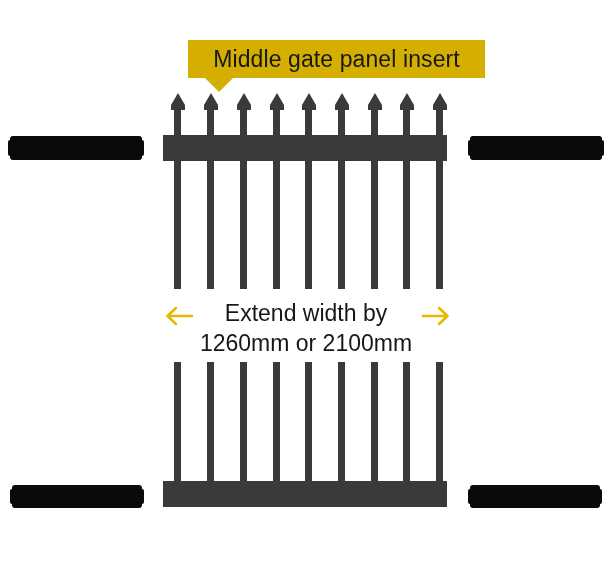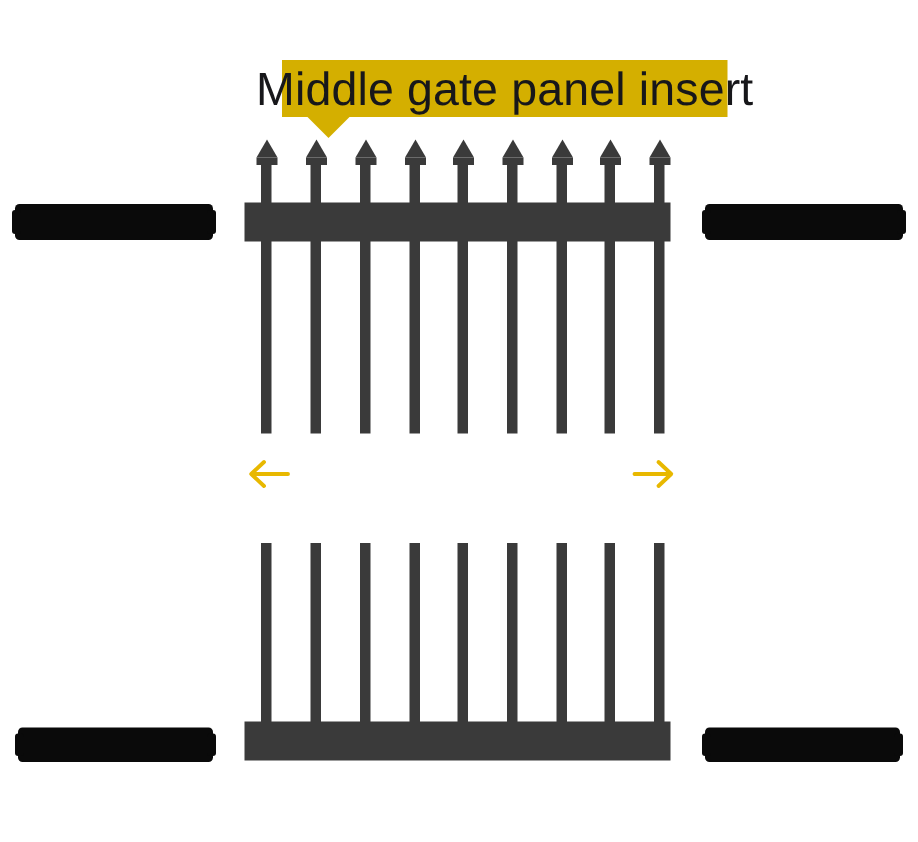--- a/index.html
+++ b/index.html
@@ -26,21 +26,21 @@
     width: 297px;
     height: 38px;
     background: #d4af00;
     box-sizing: border-box;
     display: flex;
     align-items: center;
     justify-content: center;
   }
   .callout-label {
     color: #17171a;
-    font-size: 31px;
+    font-size: 23px;
     line-height: 23px;
     letter-spacing: 0.1px;
     white-space: nowrap;
   }
   .callout-tail {
     position: absolute;
     left: 205px;
     top: 78px;
     width: 0;
     height: 0;
@@ -161,20 +161,24 @@
     <div class="bar" style="left:403px; top:108px; height:181px;"></div>
     <div class="bar" style="left:436px; top:108px; height:181px;"></div>
 
     <div class="rail" style="left:163px; top:135px; width:284px; height:26px;"></div>
   </div>
 
   <svg class="arrow arrow-left" viewBox="0 0 30 26">
     <path d="M28 13 L4 13 M12 5 L3.5 13 L12 21" stroke="#e8b800" stroke-width="2.6" fill="none" stroke-linecap="round" stroke-linejoin="round"></path>
   </svg>
 
+  <div class="extend-block">
+    <div class="extend-line">Extend width by</div>
+    <div class="extend-line">1260mm or 2100mm</div>
+  </div>
 
   <svg class="arrow arrow-right" viewBox="0 0 30 26">
     <path d="M2 13 L26 13 M18 5 L26.5 13 L18 21" stroke="#e8b800" stroke-width="2.6" fill="none" stroke-linecap="round" stroke-linejoin="round"></path>
   </svg>
 
   <div class="panel">
     <div class="bar" style="left:174px; top:362px; height:125px;"></div>
     <div class="bar" style="left:207px; top:362px; height:125px;"></div>
     <div class="bar" style="left:240px; top:362px; height:125px;"></div>
     <div class="bar" style="left:273px; top:362px; height:125px;"></div>

